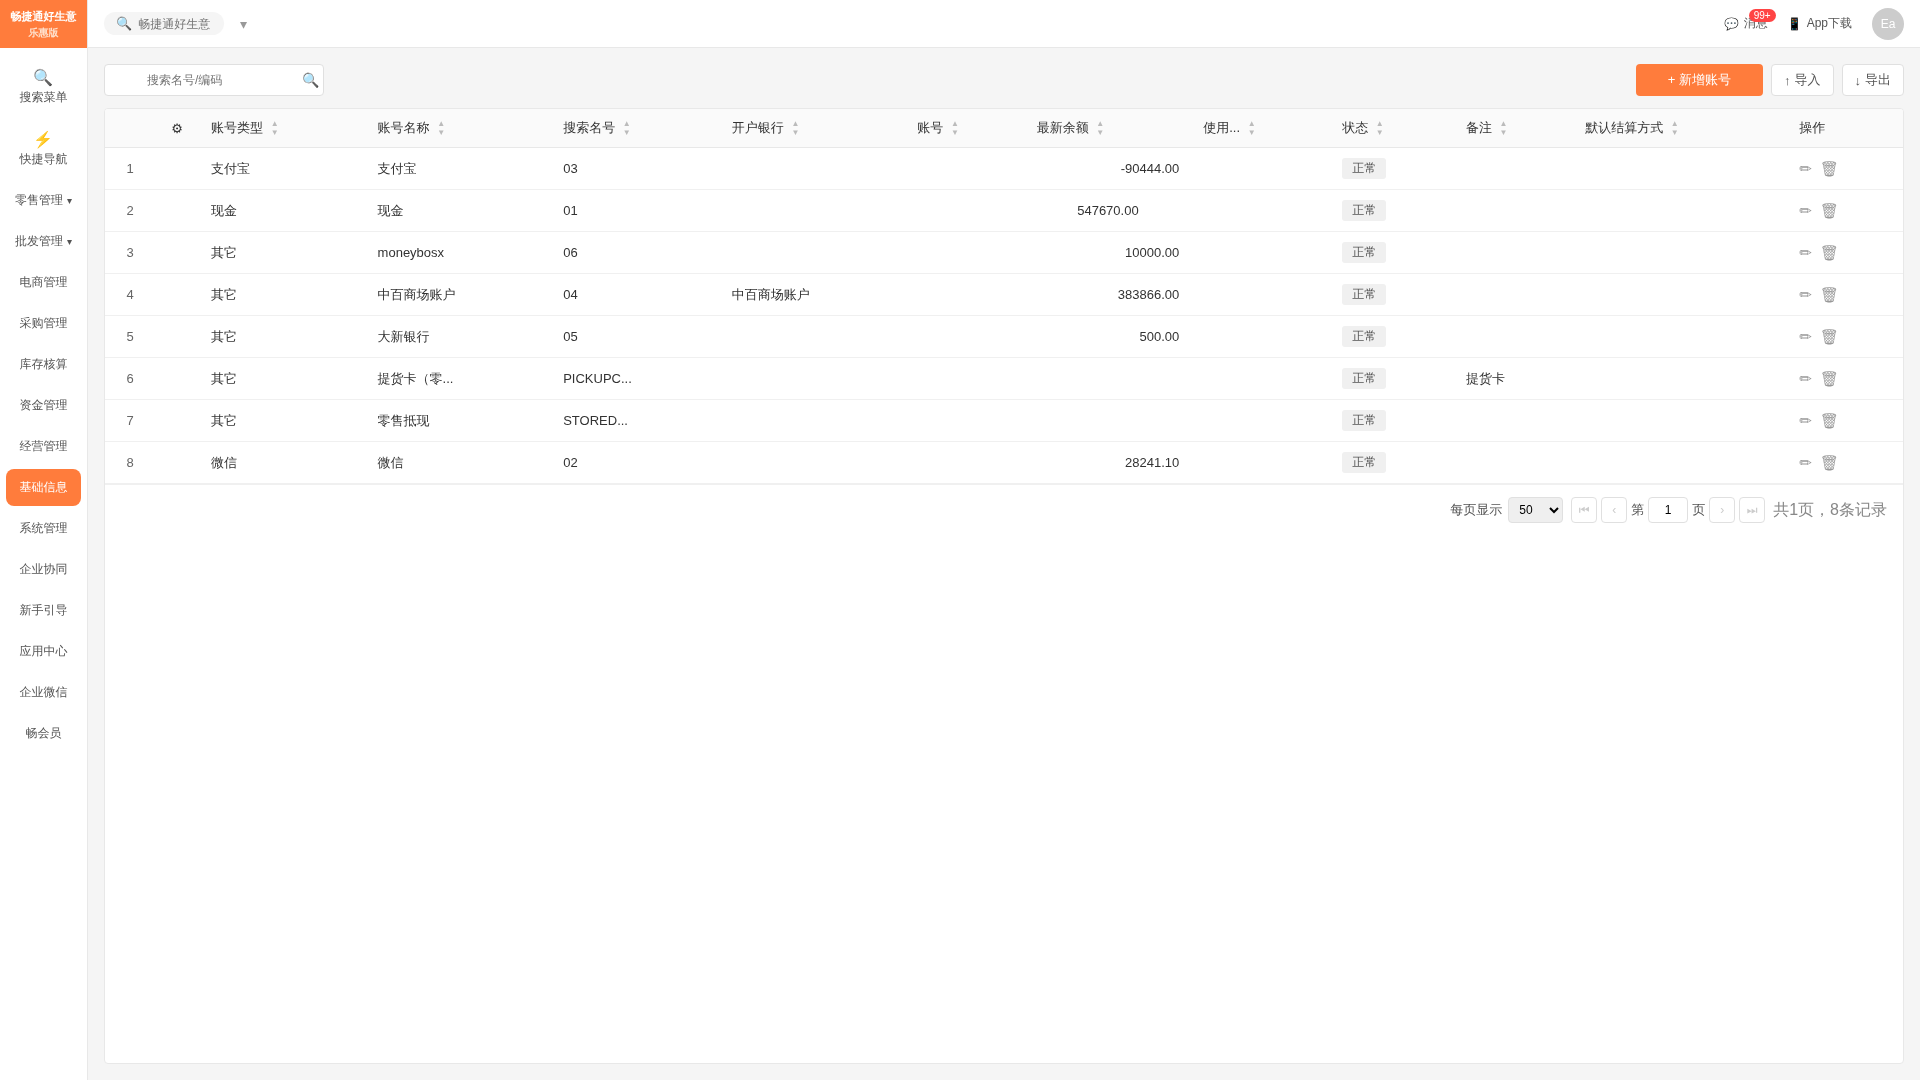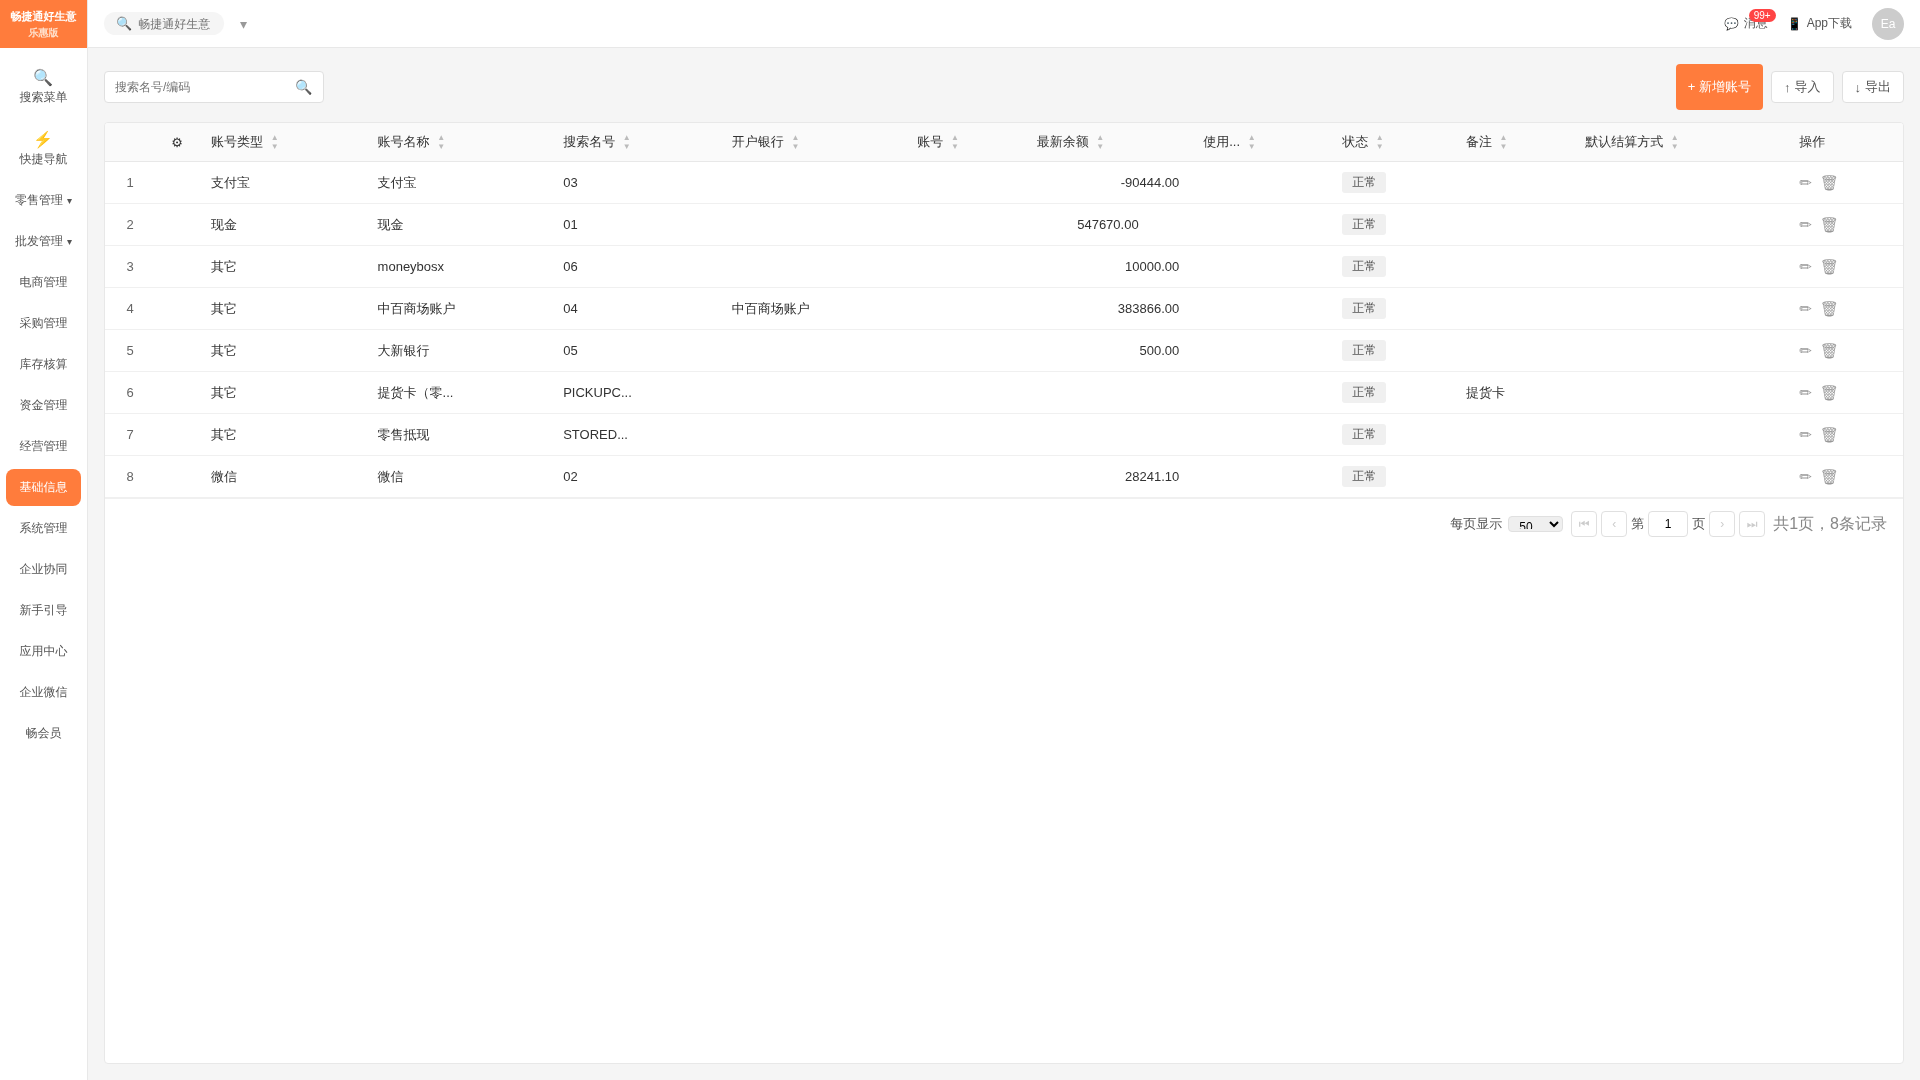--- a/index.html
+++ b/index.html
@@ -204,29 +204,30 @@
       padding: 0 10px;
       height: 32px;
       width: 220px;
     }
     .search-input-wrap input {
       border: none;
       outline: none;
       font-size: 12px;
       color: #333;
       flex: 1;
+      margin-left: 32px;
     }
     .search-icon { color: #999; font-size: 14px; cursor: pointer; }
     .btn-primary {
       background: #ff7c3c;
       color: white;
       border: none;
       border-radius: 4px;
-      padding: 0 12px;
-      height: 46px;
+      padding: 0 32px;
+      height: 32px;
       font-size: 13px;
       cursor: pointer;
       display: flex;
       align-items: center;
       gap: 4px;
     }
     .btn-outline {
       background: #fff;
       color: #555;
       border: 1px solid #e0e0e0;
@@ -328,21 +329,21 @@
       display: flex;
       align-items: center;
       gap: 6px;
       margin-left: 29px;
     }
     .page-size-select {
       border: 1px solid #e0e0e0;
       border-radius: 4px;
       padding: 2px 6px;
       font-size: 12px;
-      height: 16px;
+      height: 26px;
       outline: none;
     }
     .page-nav {
       display: flex;
       align-items: center;
       gap: 4px;
     }
     .page-nav-btn {
       width: 26px;
       height: 26px;

